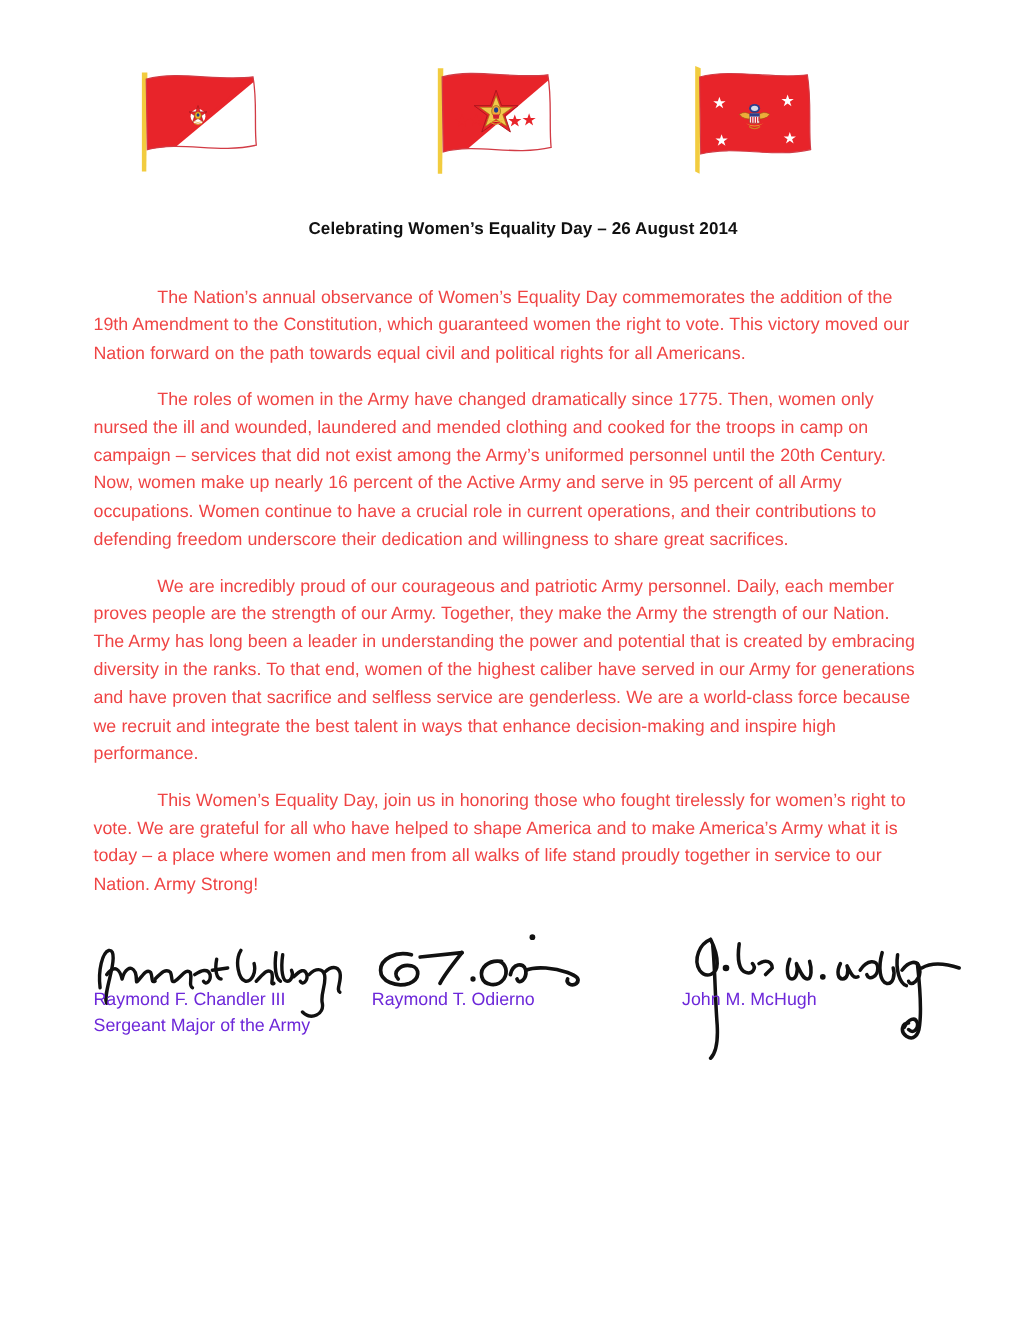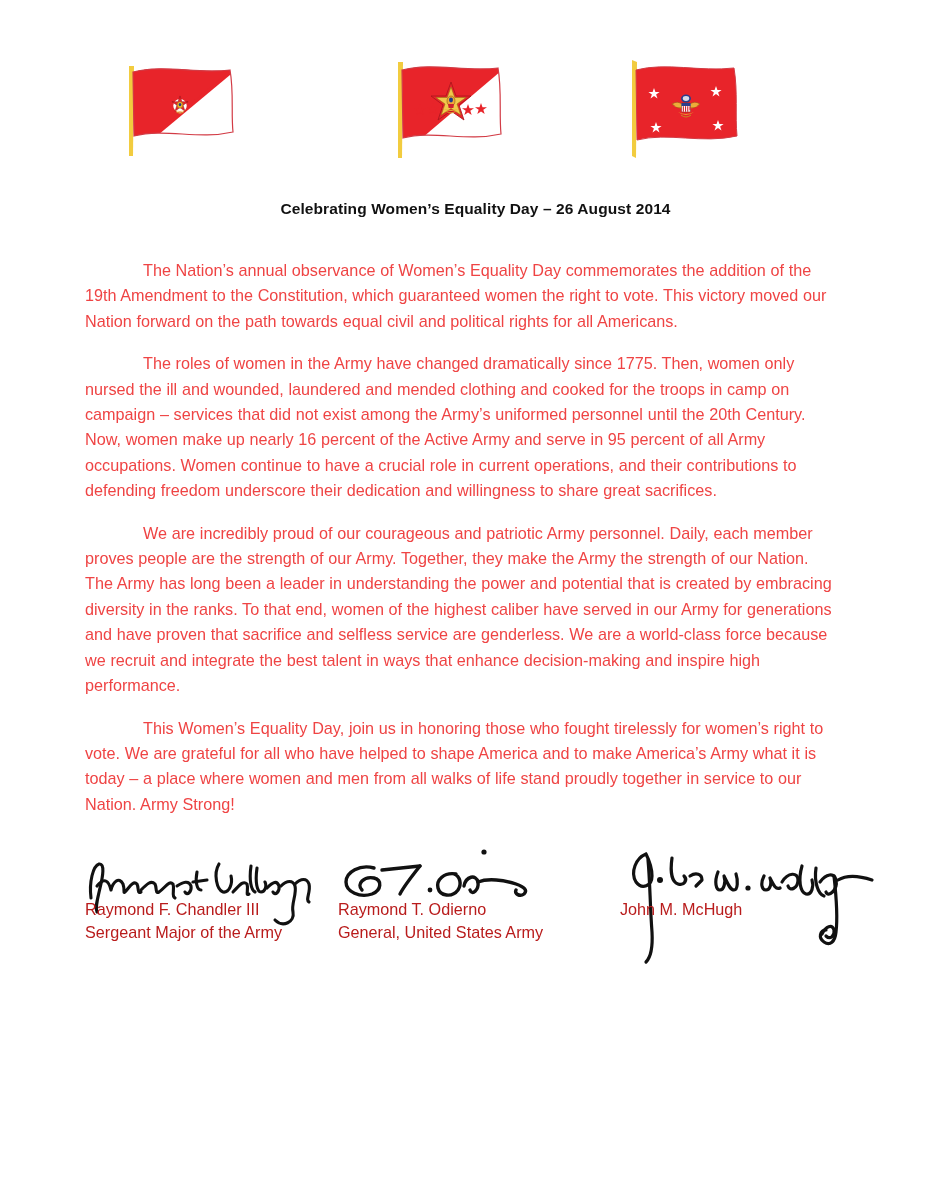--- a/index.html
+++ b/index.html
@@ -91,21 +91,21 @@
     top: 0;
     overflow: visible;
   }
   .sig-lines {
     position: relative;
     z-index: 1;
   }
   .sig-line {
     font-size: 16.2px;
     line-height: 22.6px;
-    color: #b91c1c;
+    color: #6d28d9;
     white-space: nowrap;
   }
 </style>
 </head>
 <body>
 
 <div class="flags-row">
 
   <div class="flag-wrap flag-1">
     <svg width="130" height="100" viewBox="0 0 130 100">
@@ -263,21 +263,20 @@
           <circle cx="92" cy="44" r="2.4" fill="#111" stroke="none"></circle>
           <path d="M118,28 C106,26 98,34 100,42 C102,50 114,52 120,44 C124,38 122,30 116,28"></path>
           <path d="M126,40 C128,30 138,28 140,36 C141,44 134,50 132,44"></path>
           <path d="M140,36 C150,32 166,34 178,38 C186,41 190,44 186,48 C182,51 176,48 178,44"></path>
           <circle cx="146" cy="6" r="2.6" fill="#111" stroke="none"></circle>
         </g>
       </svg>
     </div>
     <div class="sig-lines">
       <div class="sig-line">Raymond T. Odierno</div>
-      <div class="sig-line">General, United States Army</div>
     </div>
   </div>
 
   <div class="sig-col sig-col-3">
     <div class="sig-mark">
       <svg width="280" height="75" viewBox="0 0 280 75">
         <g fill="none" stroke="#111" stroke-width="3.2" stroke-linecap="round" stroke-linejoin="round">
           <path d="M26,8 C16,12 10,26 16,36 C22,44 32,40 32,30 C32,20 28,12 26,8"></path>
           <path d="M28,14 C30,34 30,60 32,86 C33,104 30,112 26,116"></path>
           <circle cx="40" cy="34" r="3" fill="#111" stroke="none"></circle>

